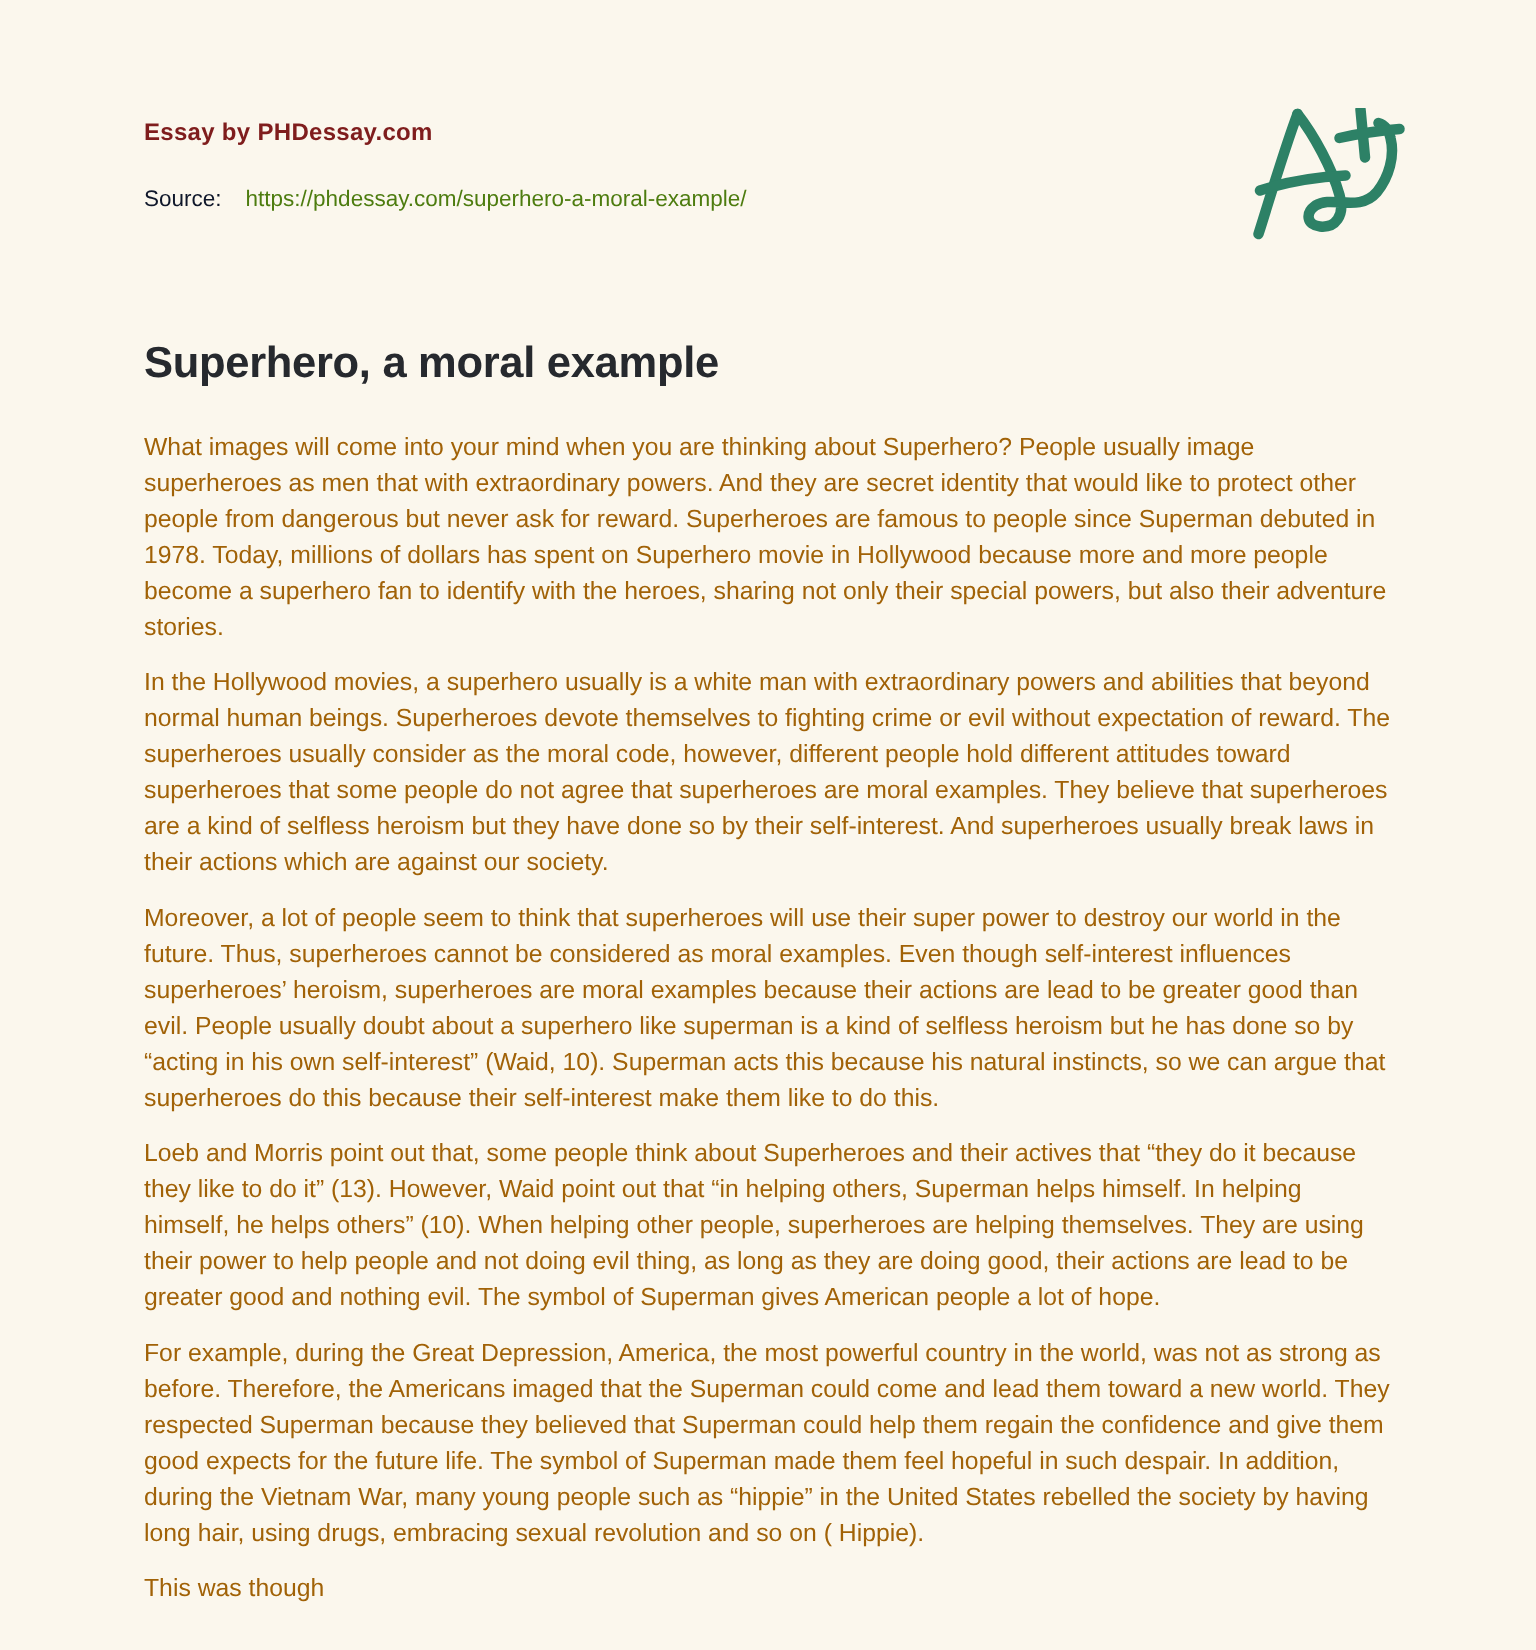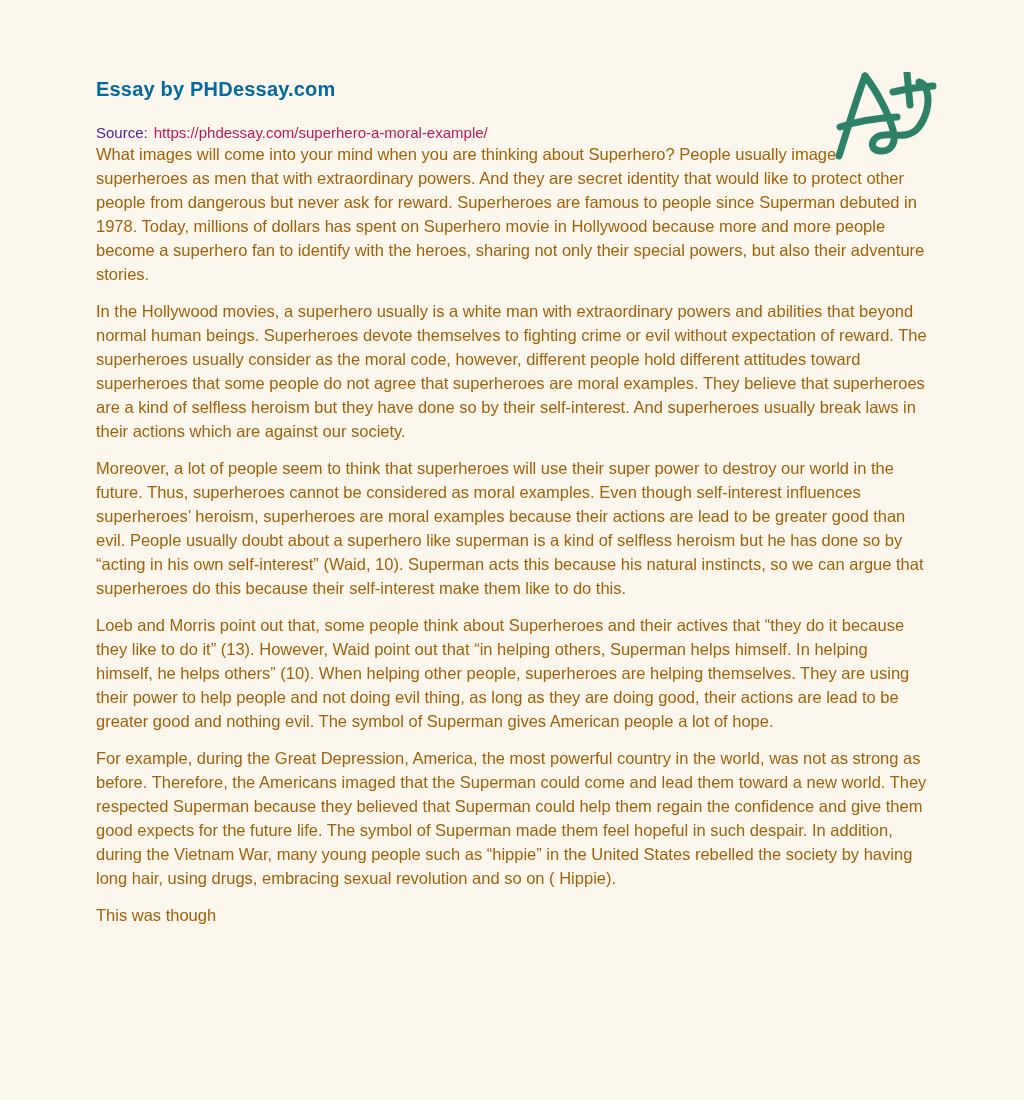--- a/index.html
+++ b/index.html
@@ -20,38 +20,38 @@
     width: 1024px;
     height: 1100px;
     background: #fbf7ed;
   }
   .content {
     padding: 76px 96px 0 96px;
     box-sizing: border-box;
     width: 1024px;
   }
   .byline {
-    font-size: 20px;
+    font-size: 16px;
     line-height: 26px;
     font-weight: 700;
-    color: #0369a1;
+    color: #7f1d1d;
     margin: 0;
     letter-spacing: 0.2px;
   }
   .source-line {
     margin-top: 22px;
     font-size: 15px;
     line-height: 18px;
   }
   .source-label {
-    color: #4c1d95;
-    margin-right: 6px;
+    color: #0f172a;
+    margin-right: 16px;
   }
   .source-link {
-    color: #be185d;
+    color: #4d7c0f;
     text-decoration: none;
     cursor: pointer;
   }
   .essay-title {
     font-size: 29px;
     line-height: 36px;
     font-weight: 700;
     color: #26292e;
     letter-spacing: -0.2px;
     margin: 82px 0 26px 0;
@@ -95,20 +95,21 @@
   <div class="content">
 
     <header>
       <h2 class="byline">Essay by PHDessay.com</h2>
       <div class="source-line">
         <span class="source-label">Source:</span><a class="source-link" href="#">https://phdessay.com/superhero-a-moral-example/</a>
       </div>
     </header>
 
     <main>
+      <h1 class="essay-title">Superhero, a moral example</h1>
       <p class="body-par">What images will come into your mind when you are thinking about Superhero? People usually image superheroes as men that with extraordinary powers. And they are secret identity that would like to protect other people from dangerous but never ask for reward. Superheroes are famous to people since Superman debuted in 1978. Today, millions of dollars has spent on Superhero movie in Hollywood because more and more people become a superhero fan to identify with the heroes, sharing not only their special powers, but also their adventure stories.</p>
       <p class="body-par">In the Hollywood movies, a superhero usually is a white man with extraordinary powers and abilities that beyond normal human beings. Superheroes devote themselves to fighting crime or evil without expectation of reward. The superheroes usually consider as the moral code, however, different people hold different attitudes toward superheroes that some people do not agree that superheroes are moral examples. They believe that superheroes are a kind of selfless heroism but they have done so by their self-interest. And superheroes usually break laws in their actions which are against our society.</p>
       <p class="body-par">Moreover, a lot of people seem to think that superheroes will use their super power to destroy our world in the future. Thus, superheroes cannot be considered as moral examples. Even though self-interest influences superheroes’ heroism, superheroes are moral examples because their actions are lead to be greater good than evil. People usually doubt about a superhero like superman is a kind of selfless heroism but he has done so by “acting in his own self-interest” (Waid, 10). Superman acts this because his natural instincts, so we can argue that superheroes do this because their self-interest make them like to do this.</p>
       <p class="body-par">Loeb and Morris point out that, some people think about Superheroes and their actives that “they do it because they like to do it” (13). However, Waid point out that “in helping others, Superman helps himself. In helping himself, he helps others” (10). When helping other people, superheroes are helping themselves. They are using their power to help people and not doing evil thing, as long as they are doing good, their actions are lead to be greater good and nothing evil. The symbol of Superman gives American people a lot of hope.</p>
       <p class="body-par">For example, during the Great Depression, America, the most powerful country in the world, was not as strong as before. Therefore, the Americans imaged that the Superman could come and lead them toward a new world. They respected Superman because they believed that Superman could help them regain the confidence and give them good expects for the future life. The symbol of Superman made them feel hopeful in such despair. In addition, during the Vietnam War, many young people such as “hippie” in the United States rebelled the society by having long hair, using drugs, embracing sexual revolution and so on ( Hippie).</p>
       <p class="body-par">This was though</p>
     </main>
 
   </div>
 </div>

